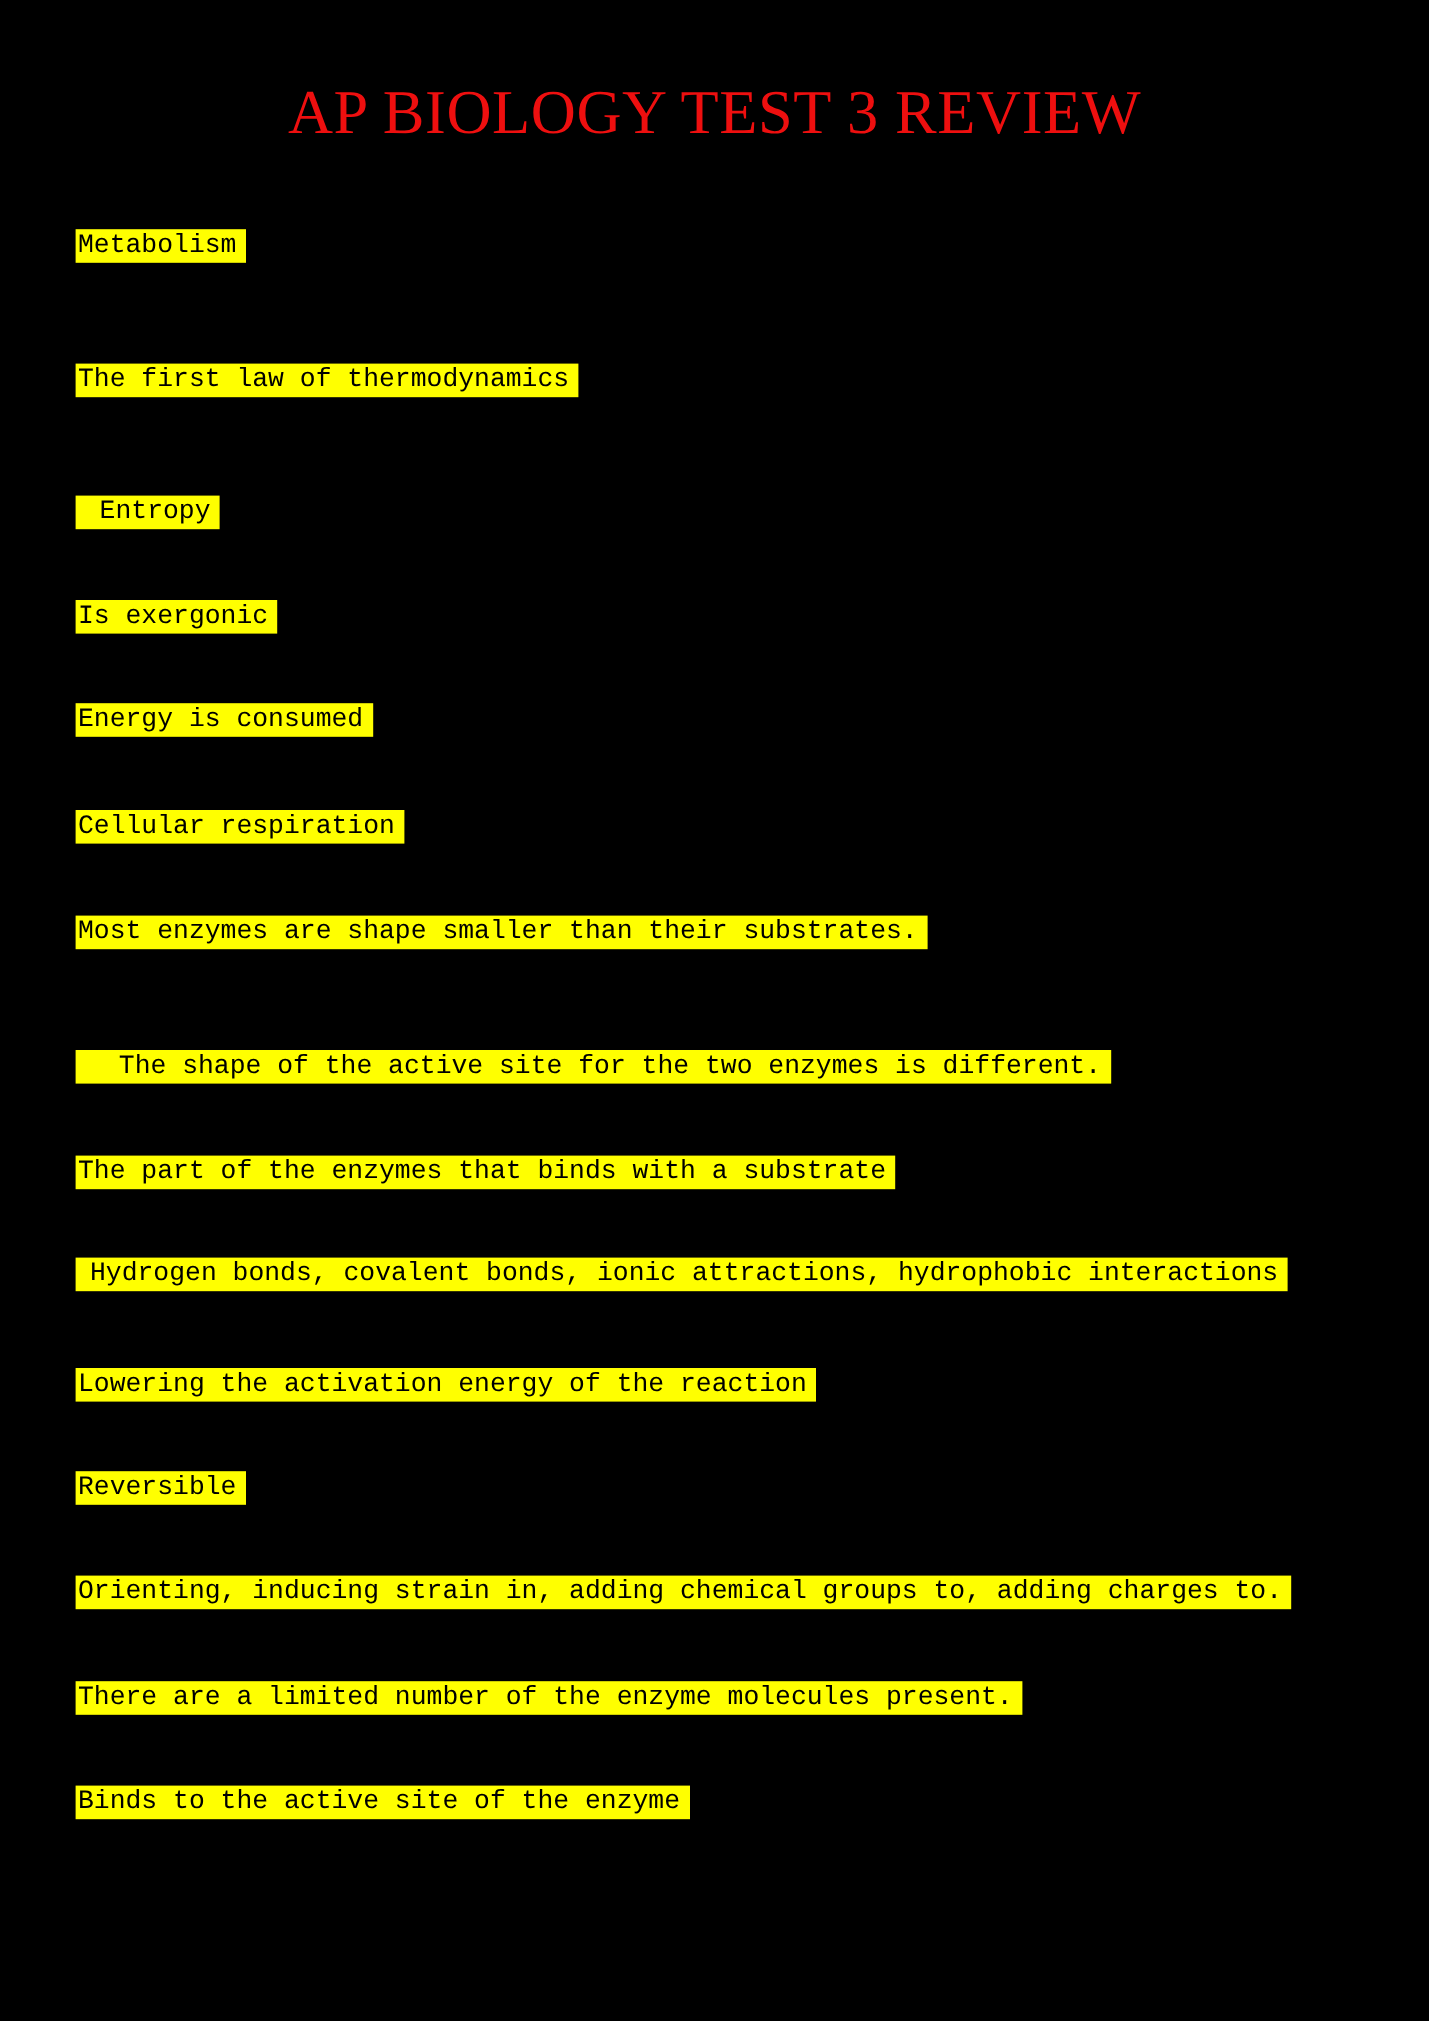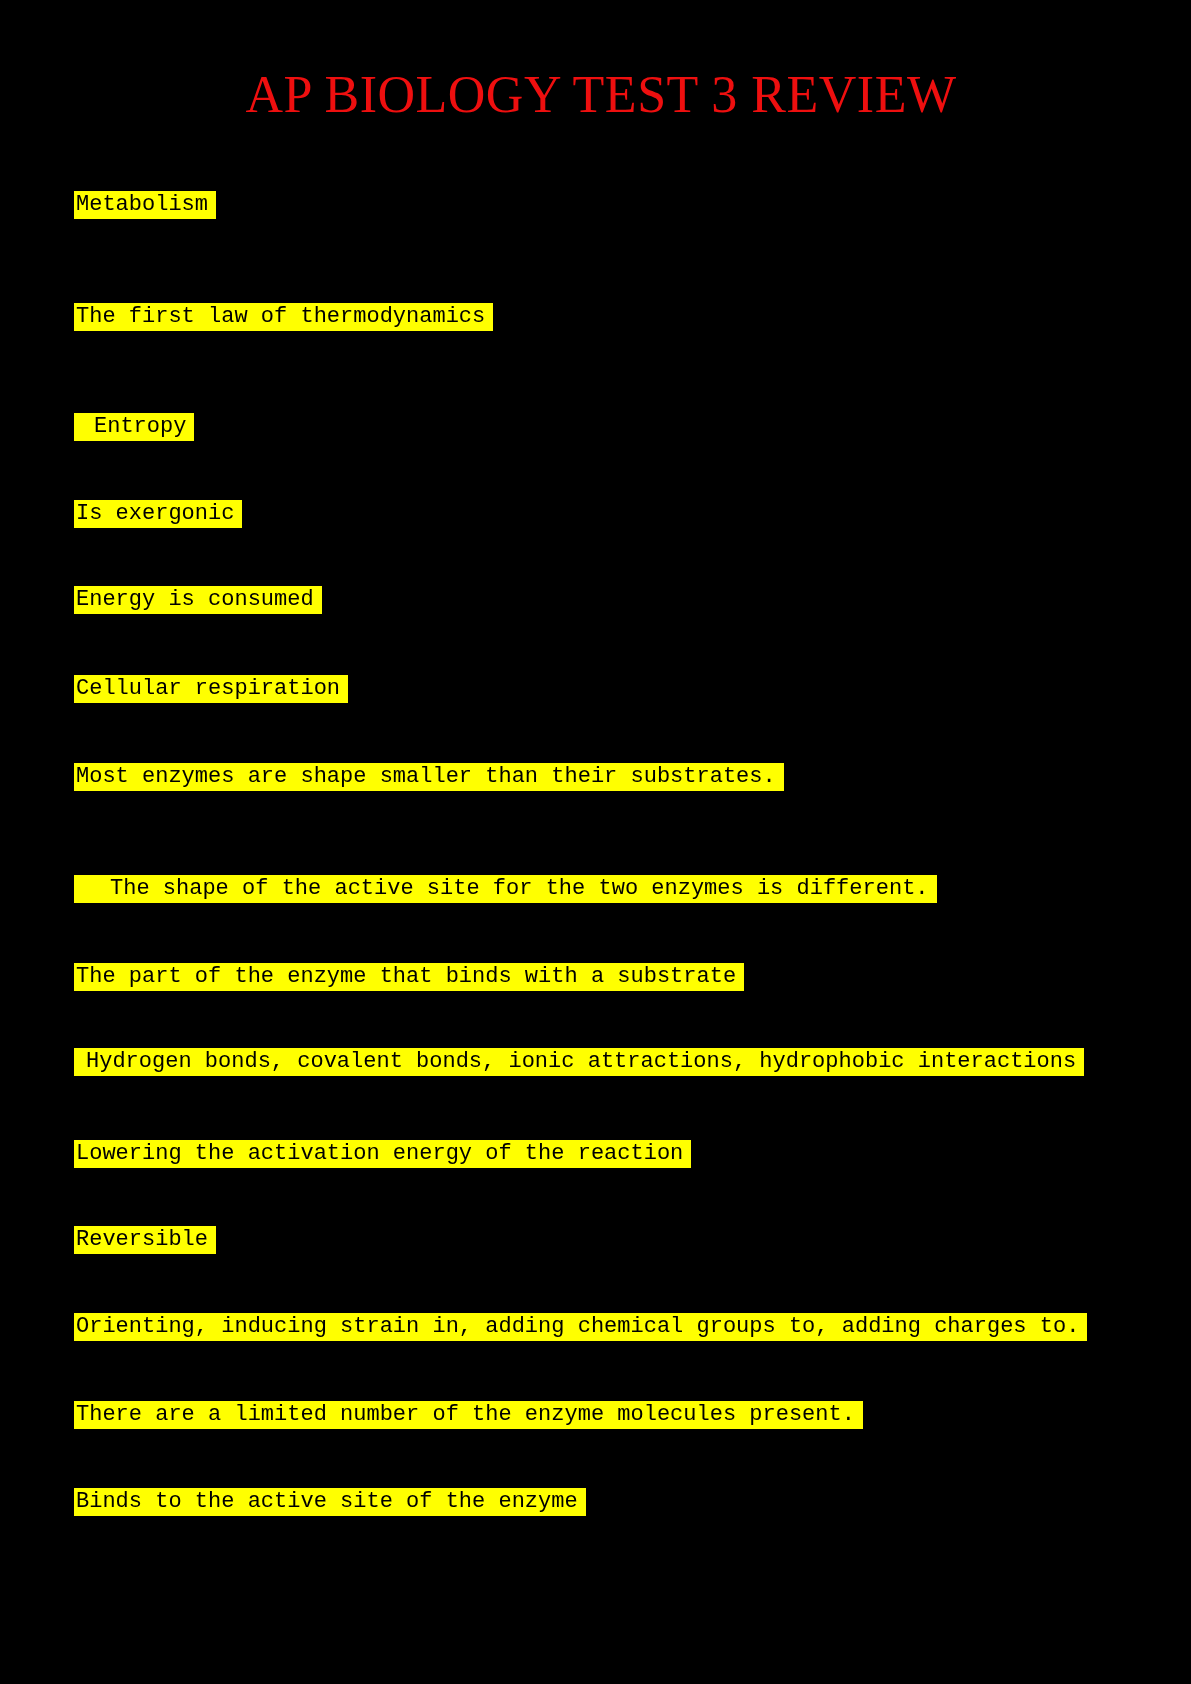--- a/index.html
+++ b/index.html
@@ -10,21 +10,20 @@
     width: 1191px;
     height: 1684px;
     position: relative;
     background: var(--page-bg, #000000);
     overflow: hidden;
     font-family: "Liberation Serif", serif;
   }
   .page {
     position: absolute;
     inset: 0;
-    margin-left: 11px;
   }
   .doc-title {
     position: absolute;
     top: 68px;
     left: 0;
     width: 100%;
     margin: 0;
     text-align: center;
     font-family: "Liberation Serif", serif;
     font-weight: normal;
@@ -54,21 +53,21 @@
   <h1 class="doc-title">AP BIOLOGY TEST 3 REVIEW</h1>
   <div id="answers">
       <div class="answer" style="top: 191px;">Metabolism</div>
       <div class="answer" style="top: 303px;">The first law of thermodynamics</div>
       <div class="answer" style="top: 413px; padding-left: 20px;">Entropy</div>
       <div class="answer" style="top: 500px;">Is exergonic</div>
       <div class="answer" style="top: 586px;">Energy is consumed</div>
       <div class="answer" style="top: 675px;">Cellular respiration</div>
       <div class="answer" style="top: 763px;">Most enzymes are shape smaller than their substrates.</div>
       <div class="answer" style="top: 875px; padding-left: 36px;">The shape of the active site for the two enzymes is different.</div>
-      <div class="answer" style="top: 963px;">The part of the enzyme that binds with a substrate</div>
+      <div class="answer" style="top: 963px;">The part of the enzymes that binds with a substrate</div>
       <div class="answer" style="top: 1048px; padding-left: 12px;">Hydrogen bonds, covalent bonds, ionic attractions, hydrophobic interactions</div>
       <div class="answer" style="top: 1140px;">Lowering the activation energy of the reaction</div>
       <div class="answer" style="top: 1226px;">Reversible</div>
       <div class="answer" style="top: 1313px;">Orienting, inducing strain in, adding chemical groups to, adding charges to.</div>
       <div class="answer" style="top: 1401px;">There are a limited number of the enzyme molecules present.</div>
       <div class="answer" style="top: 1488px;">Binds to the active site of the enzyme</div>
     </div>
 </div>
 
 </body></html>

